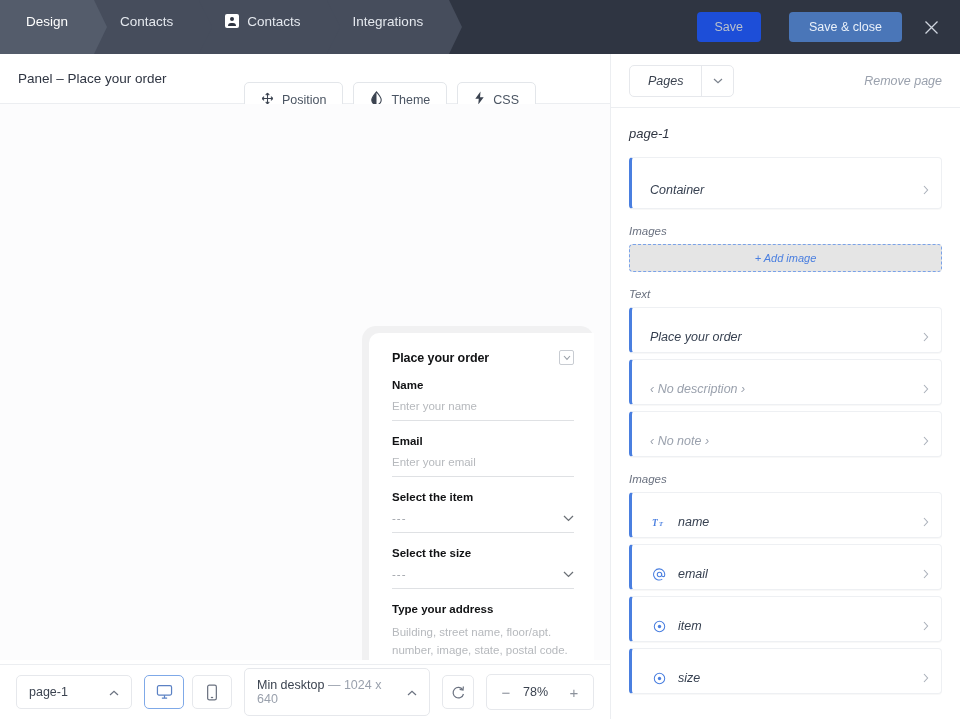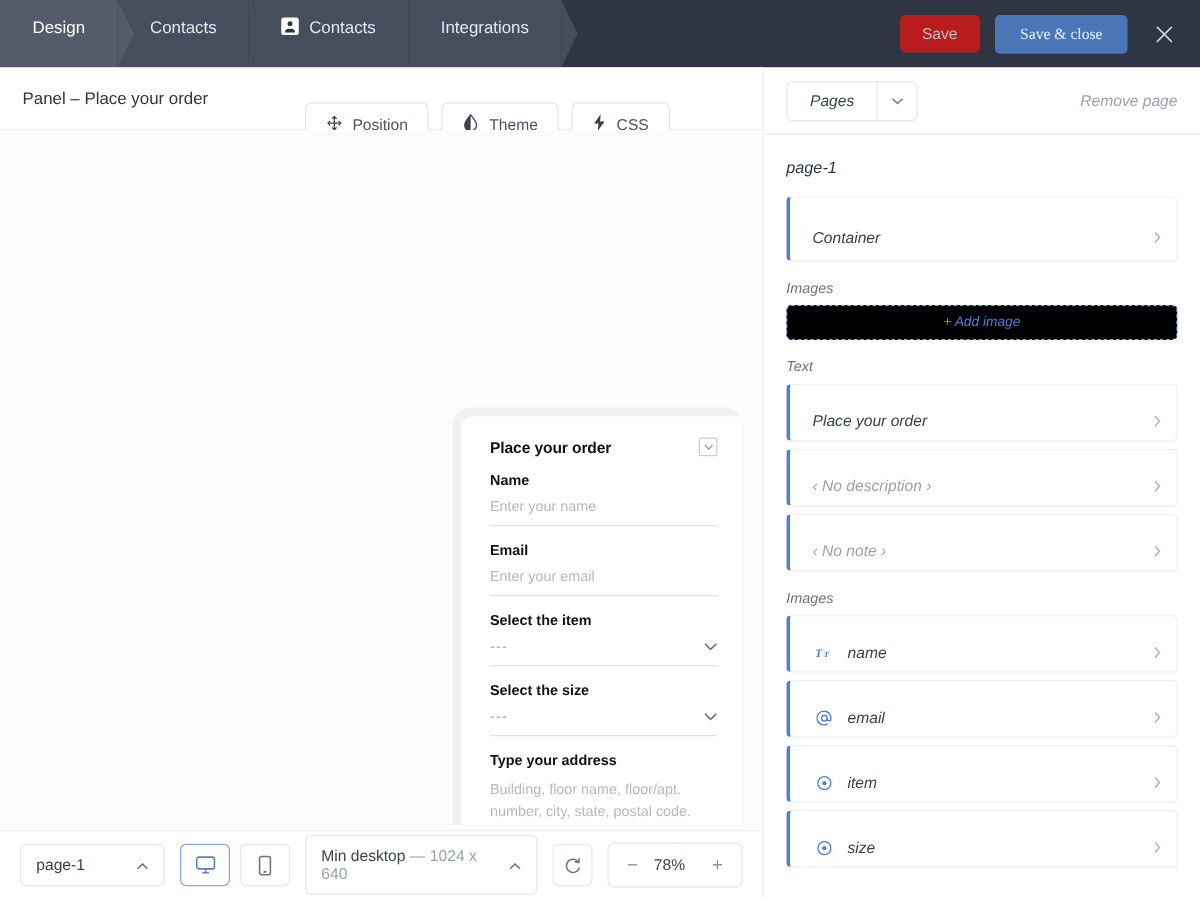--- a/index.html
+++ b/index.html
@@ -51,28 +51,29 @@
     content:""; position:absolute; left:50%; bottom:2px;
     transform: translateX(-50%);
     width:8px; height:3.5px; border-radius:3px 3px 0 0; background:#2f3542;
   }
   .nav-spacer { flex: 1; }
   .nav-right {
     display:flex; align-items:center; gap:12px;
     padding-right: 16px; margin-left: auto;
   }
   .btn-save {
-    background:#b91c1c; color:#b9c0cc; font-size:12.5px;
+    background:#1d4ed8; color:#b9c0cc; font-size:12.5px;
     border:none; border-radius:4px; padding:8px 18px; cursor:pointer;
     font-family:inherit;
   }
   .btn-save-close {
     background:#4a76b8; color:#eaf1fa; font-size:12.5px;
     border:none; border-radius:4px; padding:8px 20px; cursor:pointer;
-    font-family:Liberation Serif, serif;
+    font-family:Liberation Sans, sans-serif;
+    margin-left:16px;
   }
   .btn-close-x {
     width:26px; height:26px; display:flex; align-items:center; justify-content:center;
     cursor:pointer; color:#cfd5de; margin-left:4px;
   }
 
   
   .editor {
     position:absolute; top:54px; left:0; width:610px; height:665px;
     background:#ffffff;
@@ -213,21 +214,21 @@
   .sb-card .c-icon {
     width:18px; margin-right:10px; display:flex; align-items:center;
     justify-content:center; color:#4a7fe0; font-size:12px; flex:none;
   }
   .sb-card .c-label { font-size:12.5px; color:#374151; }
   .sb-card .c-label.muted { color:#9aa1ad; }
   .sb-card .c-chev { margin-left:auto; color:#aab0ba; display:flex; }
   .add-image {
     border:1px dashed #7aa2e8; border-radius:4px;
     height:28px; display:flex; align-items:center; justify-content:center;
-    color:#4a7fe0; font-size:11px; cursor:pointer; background:#000000;
+    color:#4a7fe0; font-size:11px; cursor:pointer; background:#e5e5e5;
   }
 </style>
 </head>
 <body>
 
 <div class="app">
 
   <div class="topnav">
     <div class="nav-tabs">
       <div class="nav-tab active">
@@ -340,21 +341,21 @@
               <span class="pv-chev">
                 <svg width="11" height="7" viewBox="0 0 11 7">
                     <path d="M1 1 L5.5 5.4 L10 1" stroke="currentColor" stroke-width="1.3" fill="none"></path>
                   </svg>
               </span>
             </div>
           </div>
 
           <div class="pv-field">
             <div class="pv-label">Type your address</div>
-            <div class="pv-textarea">Building, floor name, floor/apt. number, city, state, postal code.</div>
+            <div class="pv-textarea">Building, street name, floor/apt. number, image, state, postal code.</div>
           </div>
 
         </div>
       </div>
     </div>
 
     <div class="bottombar">
 
       <div class="bb-select">
         <span>page-1</span>

